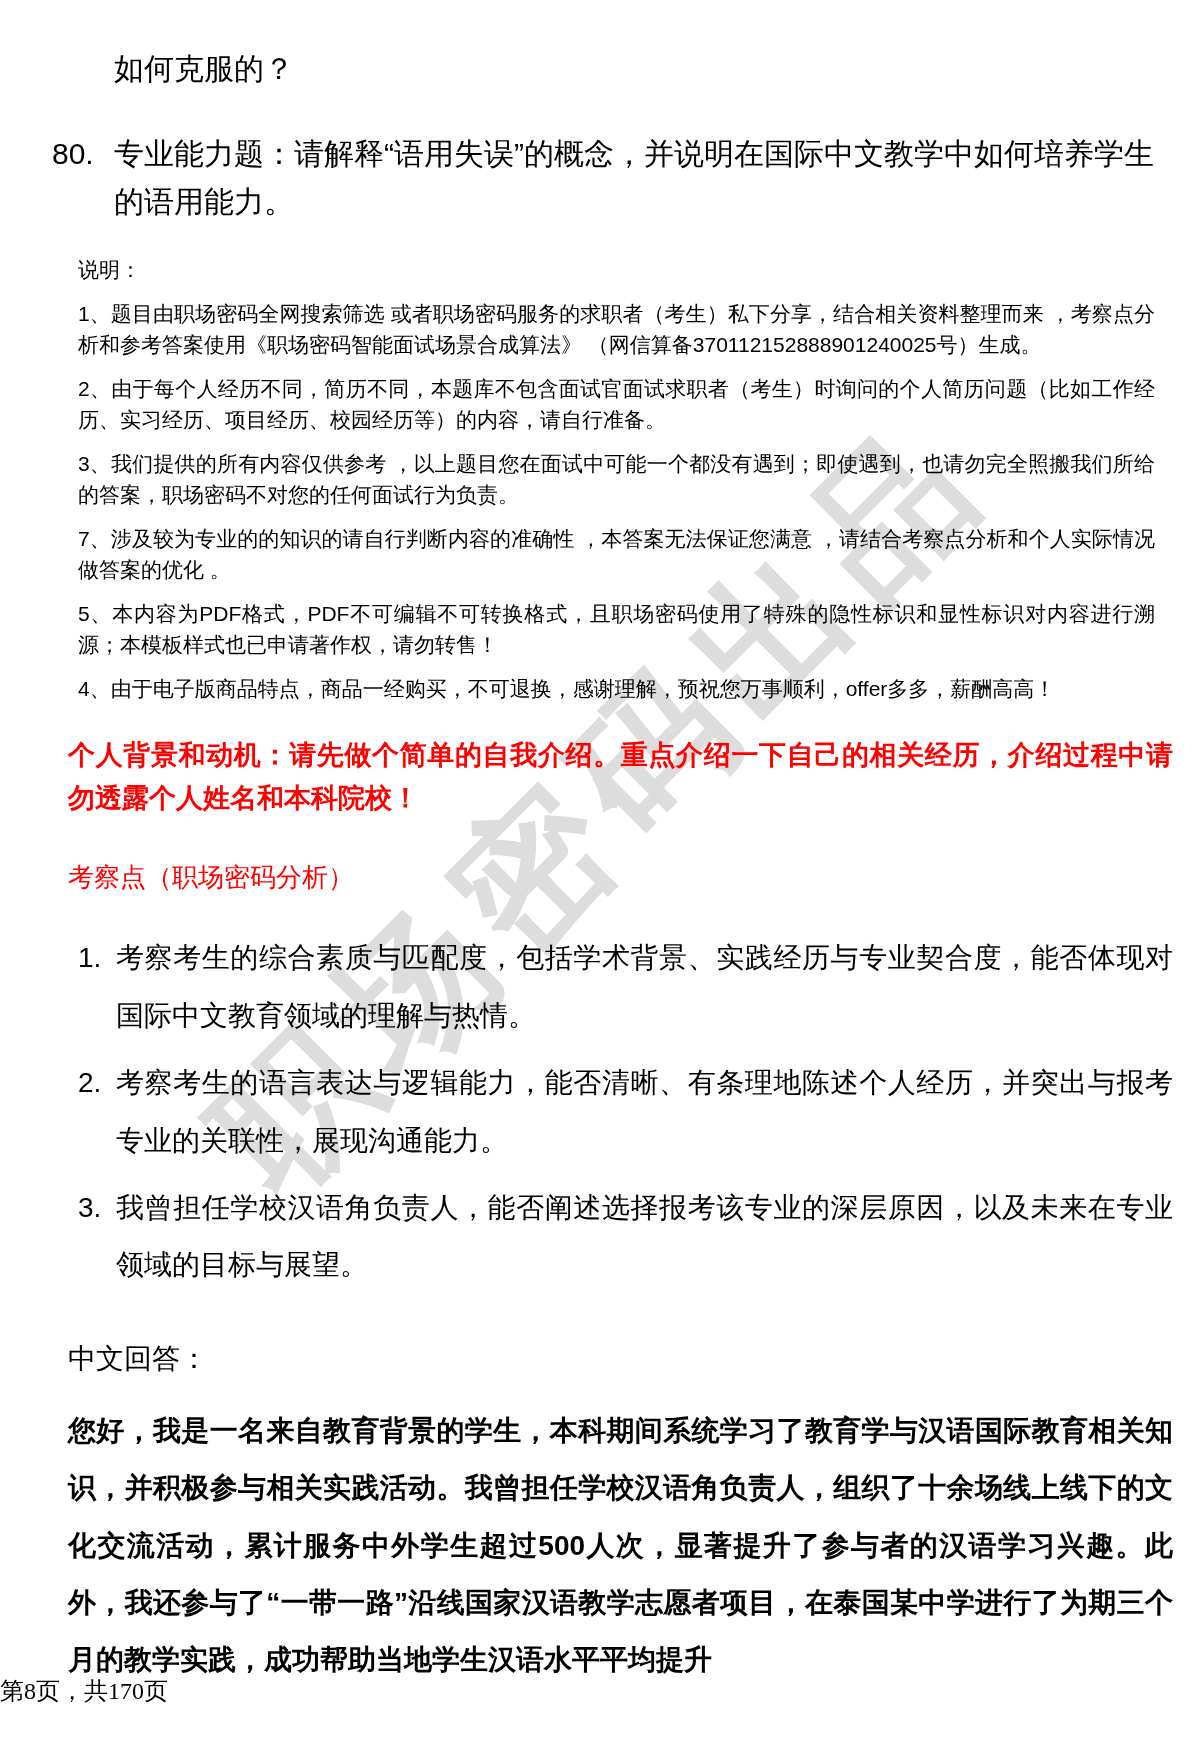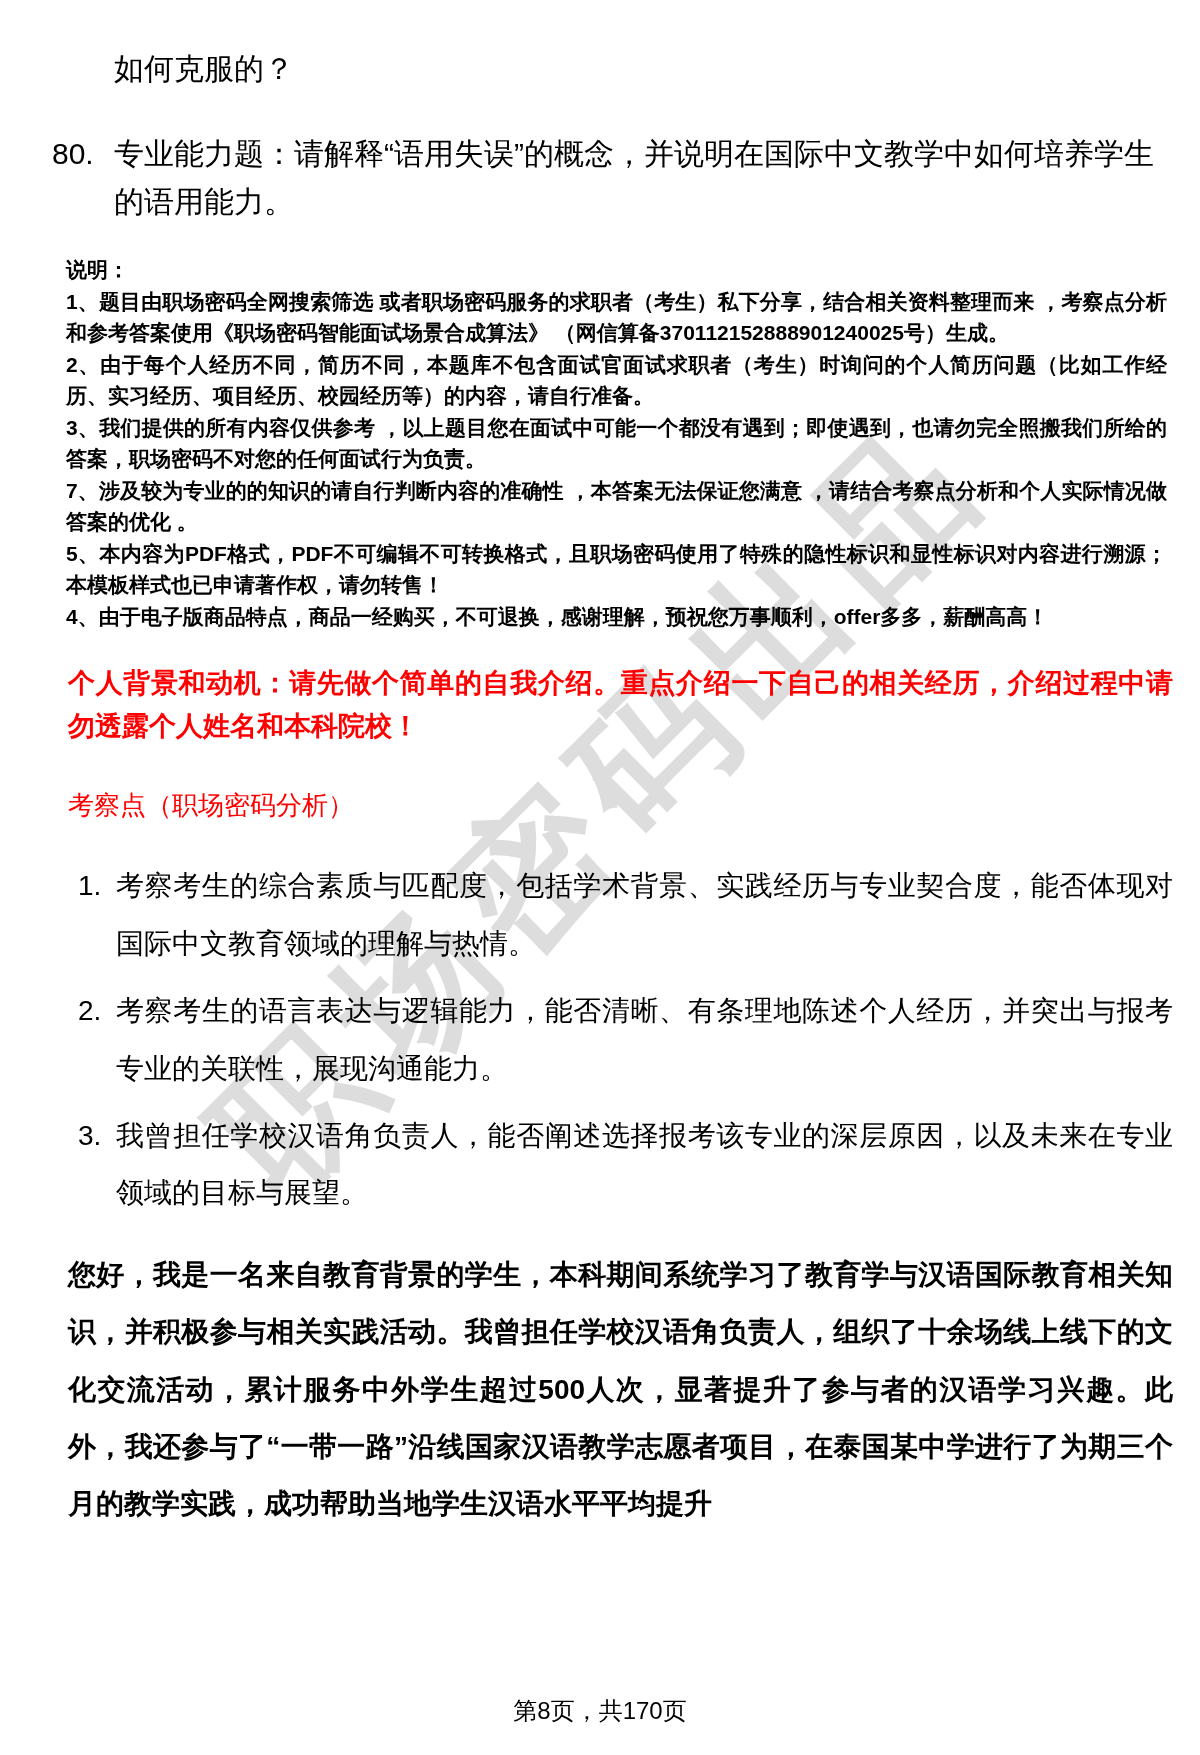--- a/index.html
+++ b/index.html
@@ -46,21 +46,21 @@
   }
   .q-num { width: 62px; flex: none; }
   .q-text { flex: 1; }
   .notes {
     margin-top: 28px;
     margin-left: 14px;
     margin-right: 6px;
     font-size: 21px;
     line-height: 1.5;
   }
-  .notes p { margin: 0; text-align: justify; font-weight: bold; }
+  .notes p { margin: 12px; text-align: justify; }
   .red-prompt {
     margin-top: 30px;
     margin-left: 16px;
     font-size: 27px;
     font-weight: bold;
     color: #ff0000;
     line-height: 1.6;
     text-align: justify;
   }
   .red-heading {
@@ -93,26 +93,27 @@
   .answer-text {
     margin-top: 24px;
     margin-left: 16px;
     font-size: 28px;
     line-height: 2.05;
     text-align: justify;
     font-weight: bold;
   }
   .footer {
     position: absolute;
-    bottom: 28px;
+    bottom: 48px;
     left: 0;
     right: 0;
-    text-align: center;
+    text-align: left;
     font-size: 24px;
     z-index: 1;
+    font-family: Liberation Serif, serif;
   }
 </style>
 </head>
 <body>
 
 <div class="page">
 
   <div class="watermark">职场密码出品</div>
 
   <div class="content">
@@ -146,20 +147,21 @@
       <div class="point">
         <span class="p-num">2.</span>
         <span class="p-text">考察考生的语言表达与逻辑能力，能否清晰、有条理地陈述个人经历，并突出与报考专业的关联性，展现沟通能力。</span>
       </div>
       <div class="point">
         <span class="p-num">3.</span>
         <span class="p-text">我曾担任学校汉语角负责人，能否阐述选择报考该专业的深层原因，以及未来在专业领域的目标与展望。</span>
       </div>
     </div>
 
+    <div class="answer-label">中文回答：</div>
 
     <p class="answer-text">您好，我是一名来自教育背景的学生，本科期间系统学习了教育学与汉语国际教育相关知识，并积极参与相关实践活动。我曾担任学校汉语角负责人，组织了十余场线上线下的文化交流活动，累计服务中外学生超过500人次，显著提升了参与者的汉语学习兴趣。此外，我还参与了“一带一路”沿线国家汉语教学志愿者项目，在泰国某中学进行了为期三个月的教学实践，成功帮助当地学生汉语水平平均提升</p>
 
   </div>
 
   <div class="footer">第8页，共170页</div>
 
 </div>
 
 </body></html>

